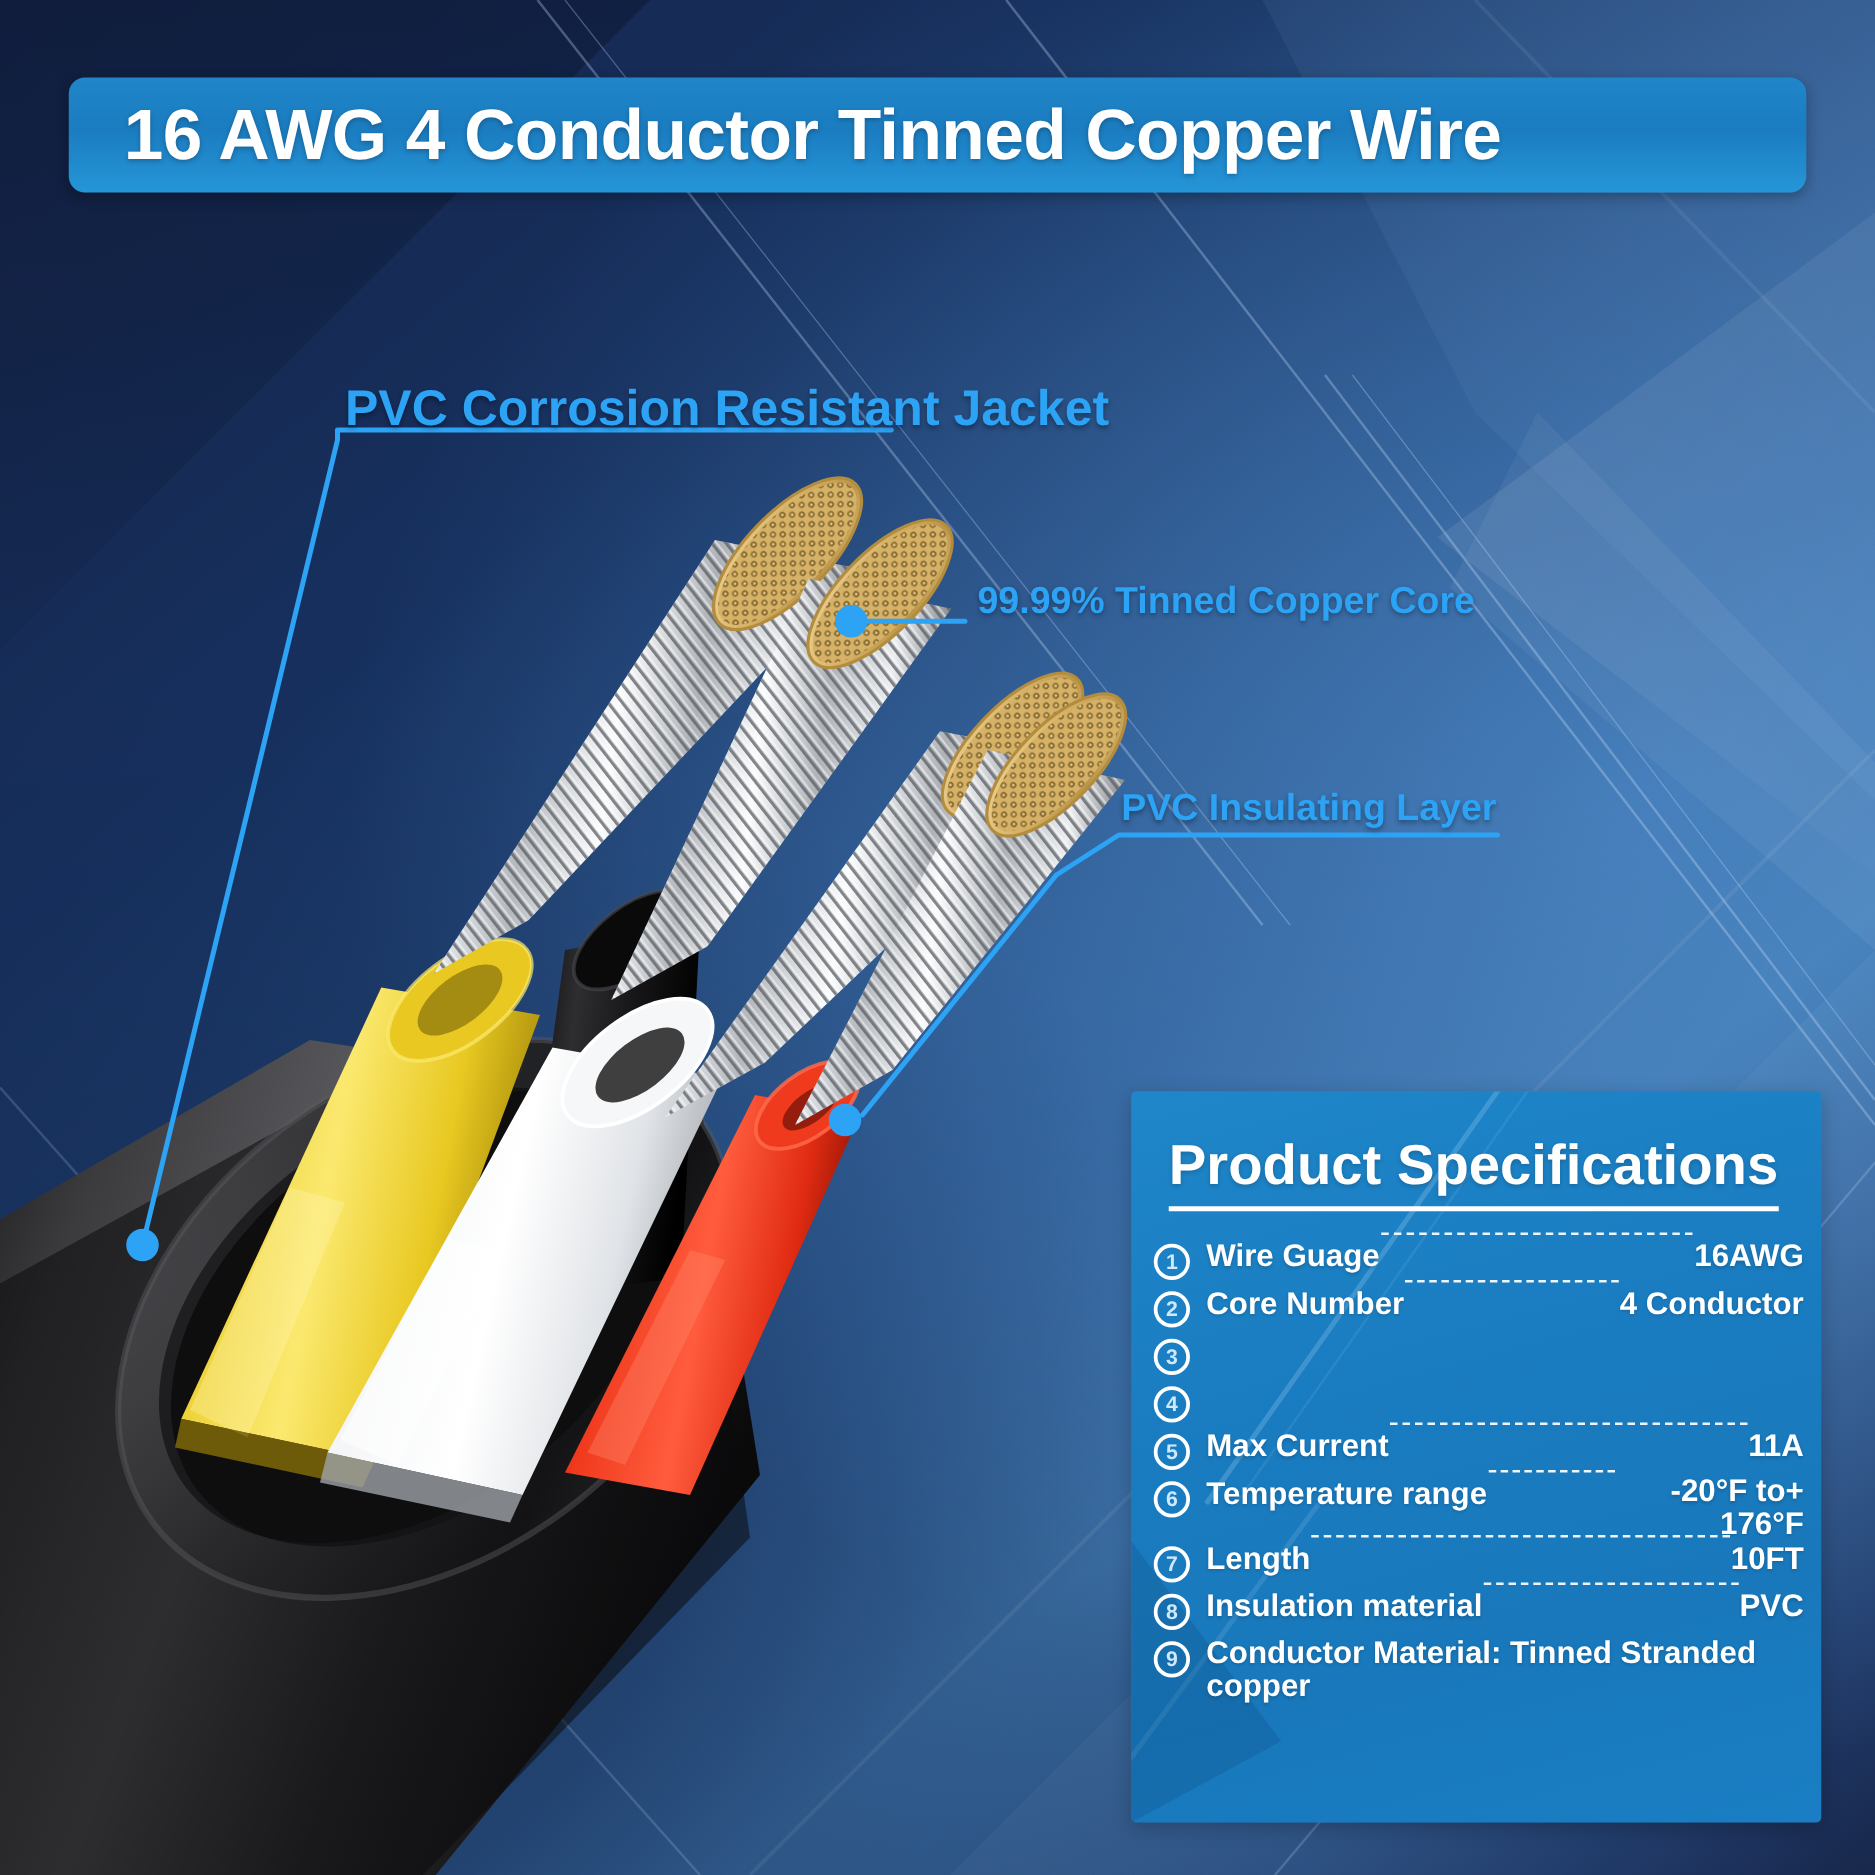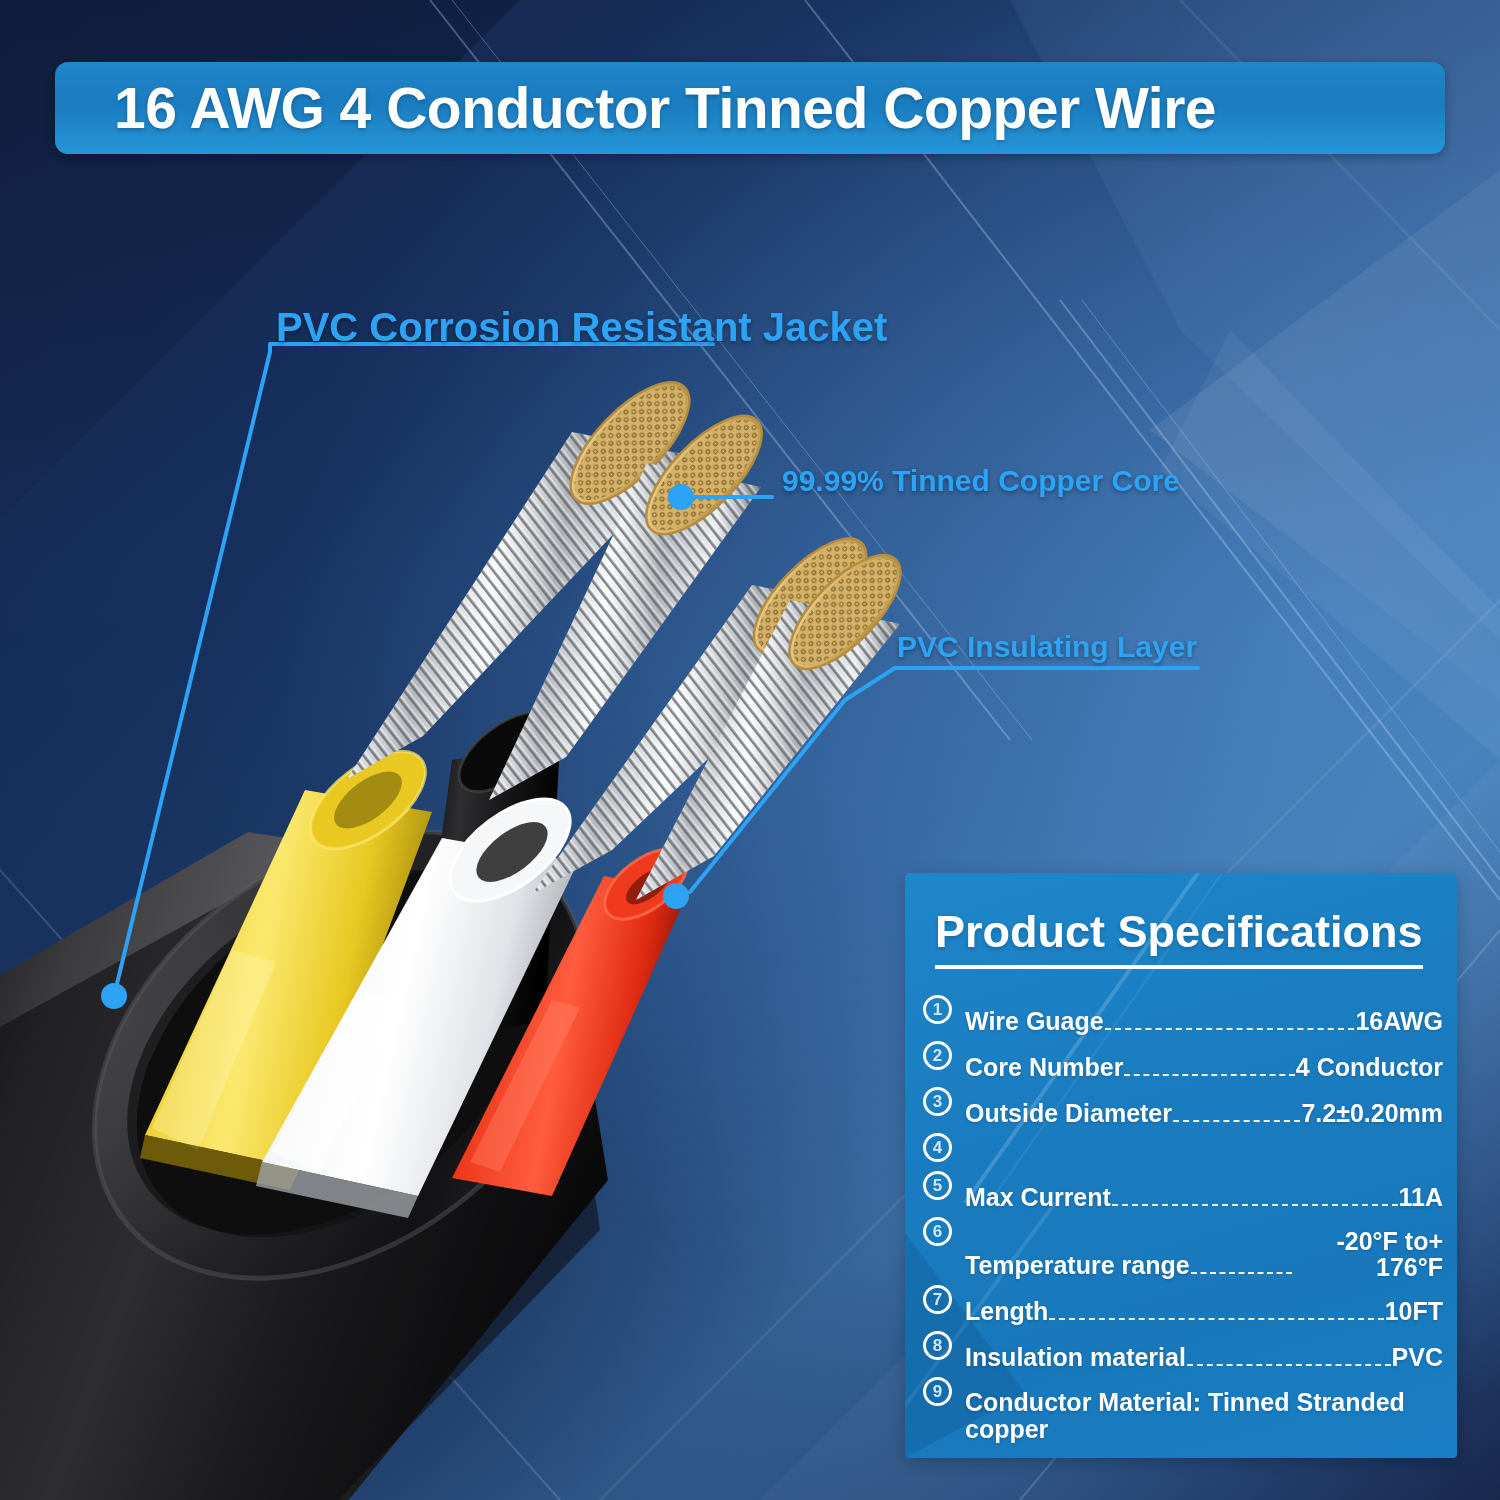--- a/index.html
+++ b/index.html
@@ -12,21 +12,21 @@
   }
   .bgsvg{position:absolute;inset:0;width:1500px;height:1500px;pointer-events:none;}
 
   
   #title-banner{position:absolute;left:55px;top:62px;width:1390px;height:92px;
     border-radius:13px;
     background:linear-gradient(180deg,#1f86c9 0%,#1b7cc0 45%,#2596d8 100%);
     box-shadow:0 3px 10px rgba(0,0,0,0.28);
     display:flex;align-items:center;}
   #title-text{color:#ffffff;font-size:57px;font-weight:bold;letter-spacing:-0.5px;
-    padding-left:32px;white-space:nowrap;text-shadow:0 2px 4px rgba(0,0,0,0.25);margin-left:27px;}
+    padding-left:44px;white-space:nowrap;text-shadow:0 2px 4px rgba(0,0,0,0.25);}
 
   
   .callout{position:absolute;color:#2da3f5;font-weight:bold;white-space:nowrap;
     text-shadow:0 2px 4px rgba(0,0,0,0.35);}
   #callout-jacket{left:276px;top:305px;font-size:40px;}
   #callout-core{left:782px;top:464px;font-size:30px;}
   #callout-insulation{left:897px;top:630px;font-size:30px;text-align:right;}
 
   
   #spec-panel{position:absolute;left:905px;top:873px;width:552px;height:585px;
@@ -36,21 +36,21 @@
   #spec-panel .sheen{position:absolute;inset:0;pointer-events:none;}
   #spec-title{position:relative;color:#fff;font-size:45px;font-weight:bold;
     margin:33px 0 0 30px;text-shadow:0 2px 4px rgba(0,0,0,0.2);}
   #spec-rule{position:relative;margin:7px 0 0 30px;width:488px;height:4px;background:#ffffff;}
   #spec-list{position:relative;margin:22px 0 0 0;padding:0;list-style:none;}
   .spec-row{display:flex;align-items:flex-start;padding:0 14px 0 18px;min-height:37px;margin-bottom:1px;}
   .badge{flex:0 0 auto;width:29px;height:29px;border-radius:50%;
     border:3px solid #ffffff;box-sizing:border-box;color:#cde9fb;
     font-size:17px;font-weight:bold;display:flex;align-items:center;justify-content:center;
     margin-top:4px;}
-  .rowbody{display:flex;align-items:flex-end;flex:1 1 auto;margin-left:13px;min-width:0;margin-top:16px;}
+  .rowbody{display:flex;align-items:flex-start;flex:1 1 auto;margin-left:13px;min-width:0;}
   .spec-label{color:#ffffff;font-size:25px;font-weight:bold;white-space:nowrap;
     text-shadow:0 1px 3px rgba(0,0,0,0.2);}
   .dots{flex:1 1 auto;margin:0 1px;height:1px;position:relative;top:-6px;
     border-bottom:2px dashed rgba(255,255,255,0.92);min-width:14px;}
   .spec-value{color:#ffffff;font-size:25px;font-weight:bold;text-align:right;
     text-shadow:0 1px 3px rgba(0,0,0,0.2);}
   .spec-value.wrap{white-space:normal;width:150px;line-height:1.02;}
   .spec-row.noval .rowbody{display:block;}
   .spec-row.noval .spec-label{white-space:normal;display:block;line-height:1.06;}
 </style>
@@ -326,25 +326,20 @@
       <li class="spec-row">
         <span class="badge">2</span>
         <span class="rowbody">
           <span class="spec-label">Core Number</span>
           <span class="dots"></span>
           <span class="spec-value">4 Conductor</span>
         </span>
       </li>
       <li class="spec-row">
         <span class="badge">3</span>
-        <span class="rowbody">
-          <span class="spec-label">Outside Diameter</span>
-          <span class="dots"></span>
-          <span class="spec-value">7.2±0.20mm</span>
-        </span>
       </li>
       <li class="spec-row">
         <span class="badge">4</span>
       </li>
       <li class="spec-row">
         <span class="badge">5</span>
         <span class="rowbody">
           <span class="spec-label">Max Current</span>
           <span class="dots"></span>
           <span class="spec-value">11A</span>

